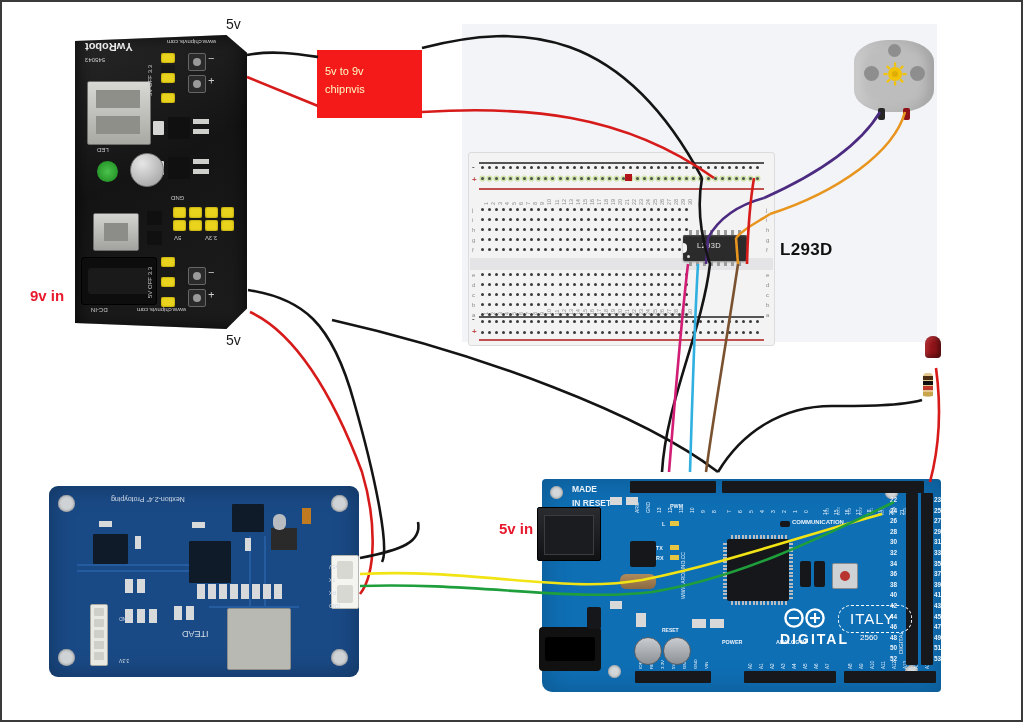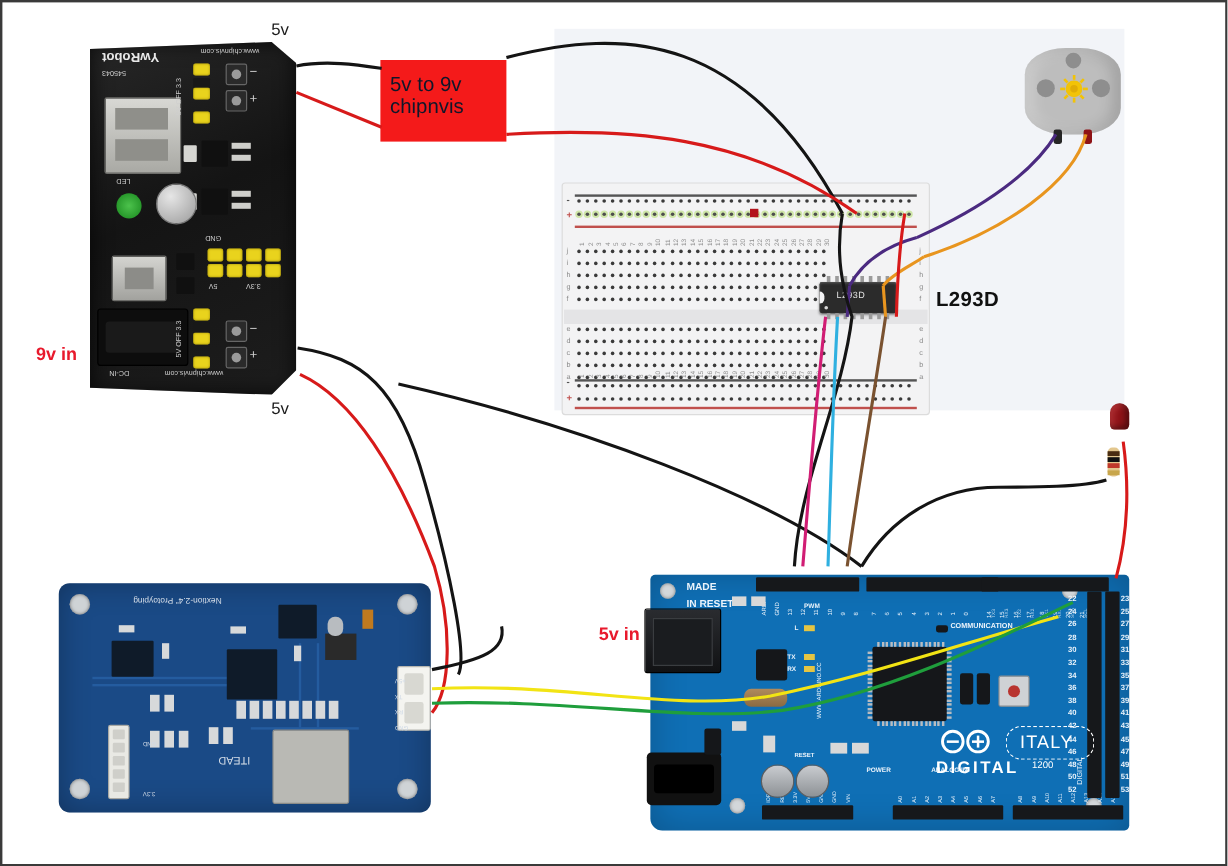--- a/index.html
+++ b/index.html
@@ -12,21 +12,21 @@
   svg.layer{position:absolute;left:0;top:0;width:1023px;height:722px;overflow:visible;pointer-events:none;}
 
   
   .lbl{position:absolute;font-family:"Liberation Sans",sans-serif;white-space:nowrap;}
   .lbl-black{color:#1a1a1a;font-size:14px;}
   .lbl-red{color:#e8192c;font-size:15px;font-weight:bold;}
   .lbl-chip{color:#111;font-size:17px;font-weight:bold;letter-spacing:.3px;}
 
   
   #converter{left:315px;top:48px;width:105px;height:68px;background:#f41a1a;}
-  #converter .ctext{position:absolute;left:8px;top:12px;color:#0f172a;font-size:17px;line-height:18px;width:95px;}
+  #converter .ctext{position:absolute;left:8px;top:12px;color:#fef9c3;font-size:11px;line-height:18px;width:95px;}
 
   
   #bbpanel{left:460px;top:22px;width:475px;height:318px;background:#f2f4f8;}
 
   
   #psu{left:73px;top:33px;width:172px;height:294px;}
   #psu .body{position:absolute;left:0;top:0;width:100%;height:100%;
     background:linear-gradient(155deg,#272727 0%,#141414 45%,#1d1d1d 100%);
     border-radius:4px;
     clip-path:polygon(0% 2%,88% 0%,100% 6%,100% 93%,88% 100%,0% 98%);
@@ -1154,21 +1154,21 @@
         <circle cx="12" cy="11" r="8.6"></circle>
         <circle cx="33" cy="11" r="8.6"></circle>
       </g>
       <rect x="7" y="10" width="10" height="2.1" fill="#fff"></rect>
       <rect x="28" y="10" width="10" height="2.1" fill="#fff"></rect>
       <rect x="32" y="6" width="2.1" height="10" fill="#fff"></rect>
     </svg>
     <div class="logo" style="left:238px;top:152px;font-size:14px;font-weight:bold;letter-spacing:2px;">DIGITAL</div>
     <div style="position:absolute;left:296px;top:126px;width:72px;height:26px;border:1.6px dashed #fff;border-radius:13px;"></div>
     <div class="logo" style="left:308px;top:131px;font-size:15px;letter-spacing:1px;">ITALY</div>
-    <div class="logo" style="left:318px;top:154px;font-size:8px;">1200</div>
+    <div class="logo" style="left:318px;top:154px;font-size:8px;">2560</div>
   </div>
 
   <div class="abs" id="converter">
     <div class="ctext">
       <div>5v to 9v</div>
       <div>chipnvis</div>
     </div>
   </div>
 
   <svg class="layer">

